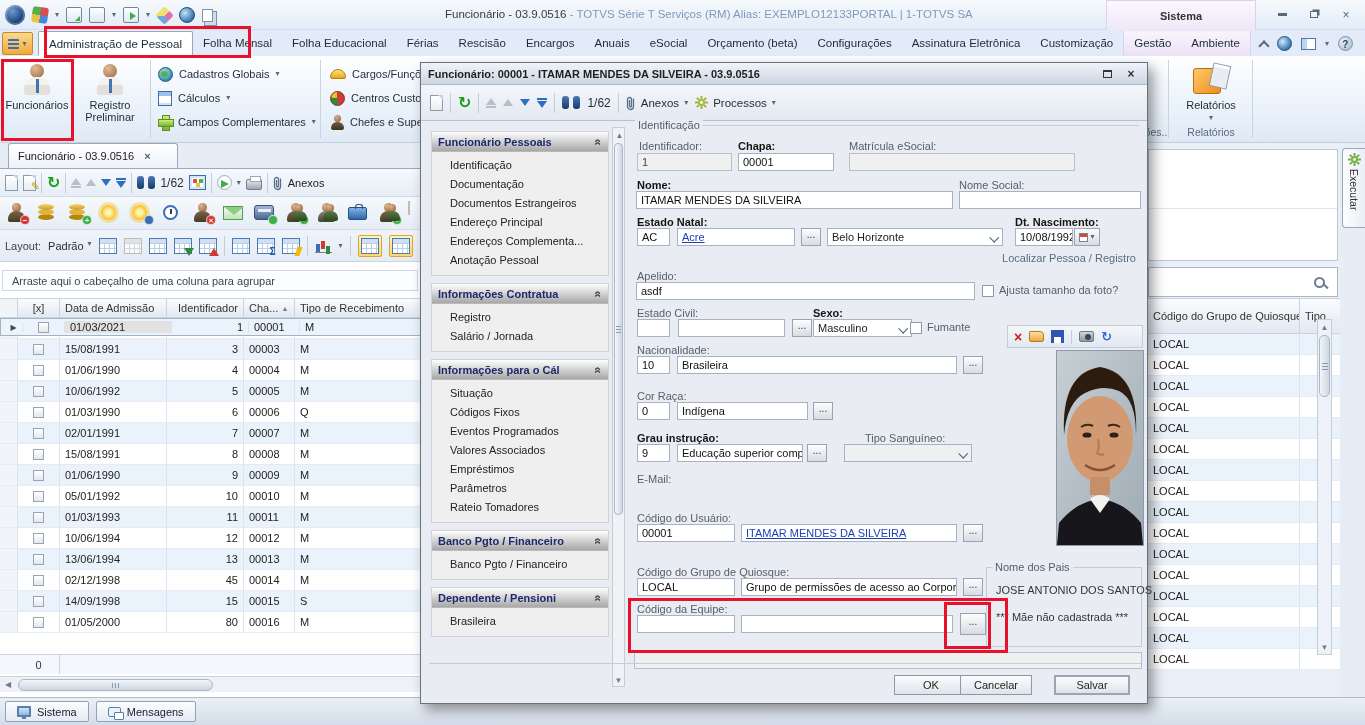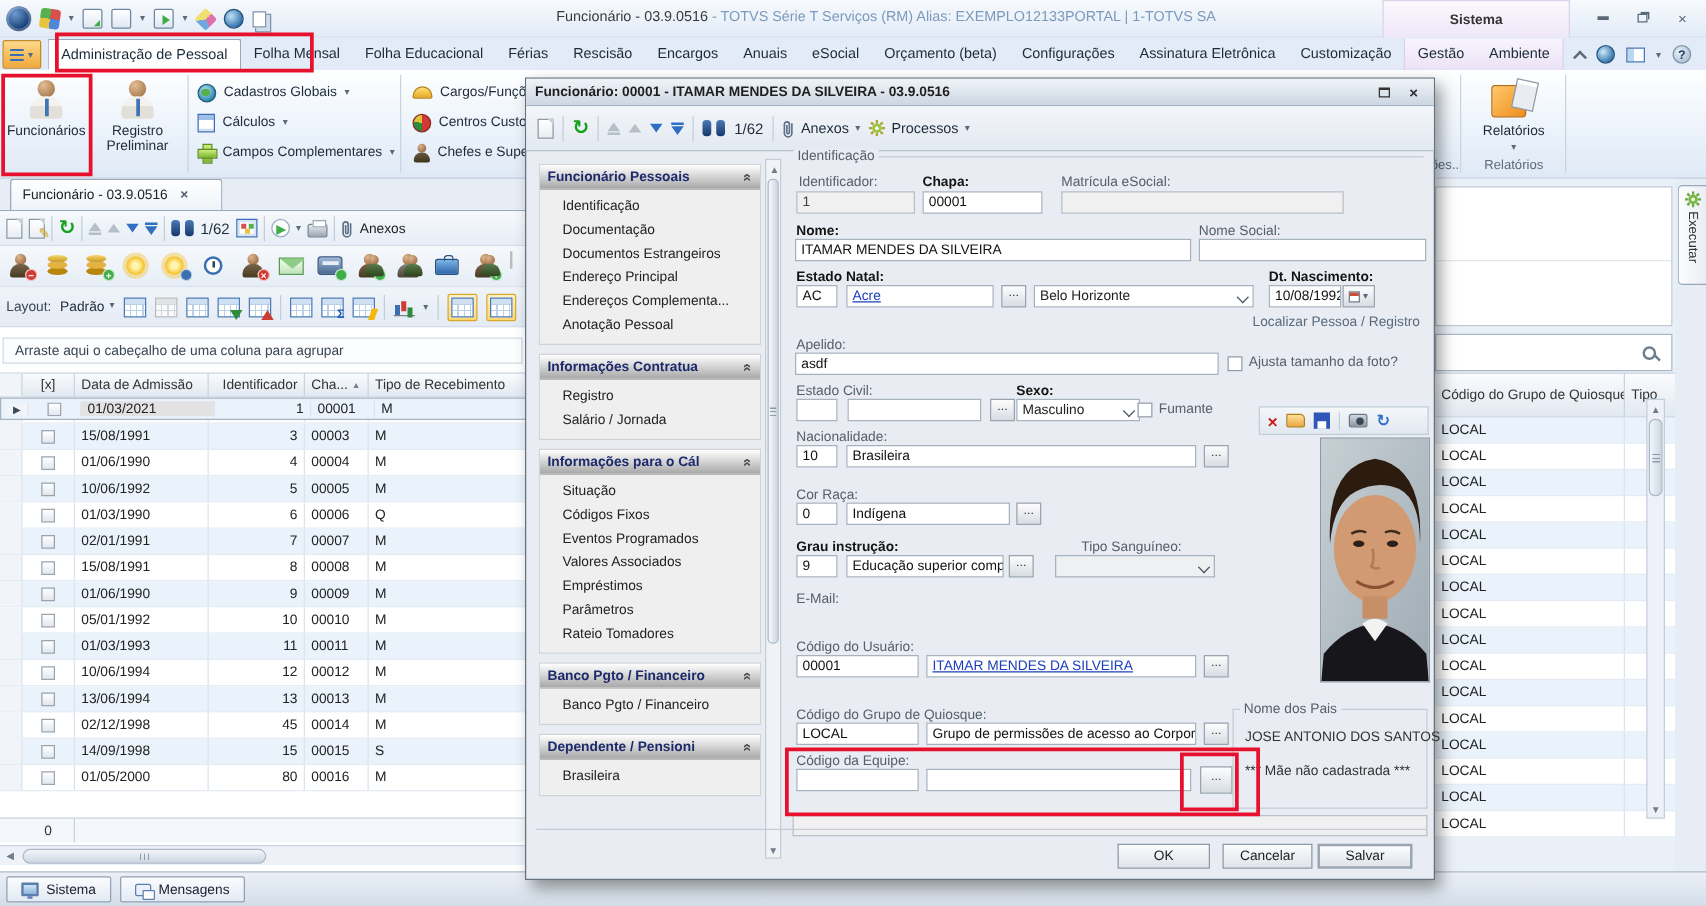--- a/index.html
+++ b/index.html
@@ -1103,21 +1103,21 @@
 
     <div id="pais-box"></div>
     <div class="glabel" style="left:571px;top:498px">Nome dos Pais</div>
     <div class="lbl" style="left:575px;top:521px;color:#333">JOSE ANTONIO DOS SANTOS</div>
     <div class="lbl" style="left:575px;top:548px;color:#333">*** Mãe não cadastrada ***</div>
 
     <div class="fld dis" style="left:213px;top:589px;width:508px;height:17px"></div>
 
     <div id="dlg-btnline"></div>
     <div class="pushbtn" style="left:473px;top:612px;width:74px">OK</div>
-    <div class="pushbtn" style="left:557px;top:612px;width:72px">Cancelar</div>
+    <div class="pushbtn" style="left:539px;top:612px;width:72px">Cancelar</div>
     <div class="pushbtn" style="left:633px;top:612px;width:76px;border:2px solid #9aa6b4">Salvar</div>
   </div>
 
   <div class="anno" style="left:44px;top:26px;width:207px;height:32px"></div>
   <div class="anno" style="left:1px;top:59px;width:73px;height:82px"></div>
   <div class="anno" style="left:628px;top:598px;width:380px;height:55px"></div>
   <div class="anno" style="left:944px;top:602px;width:47px;height:47px"></div>
 
 </div>
 

